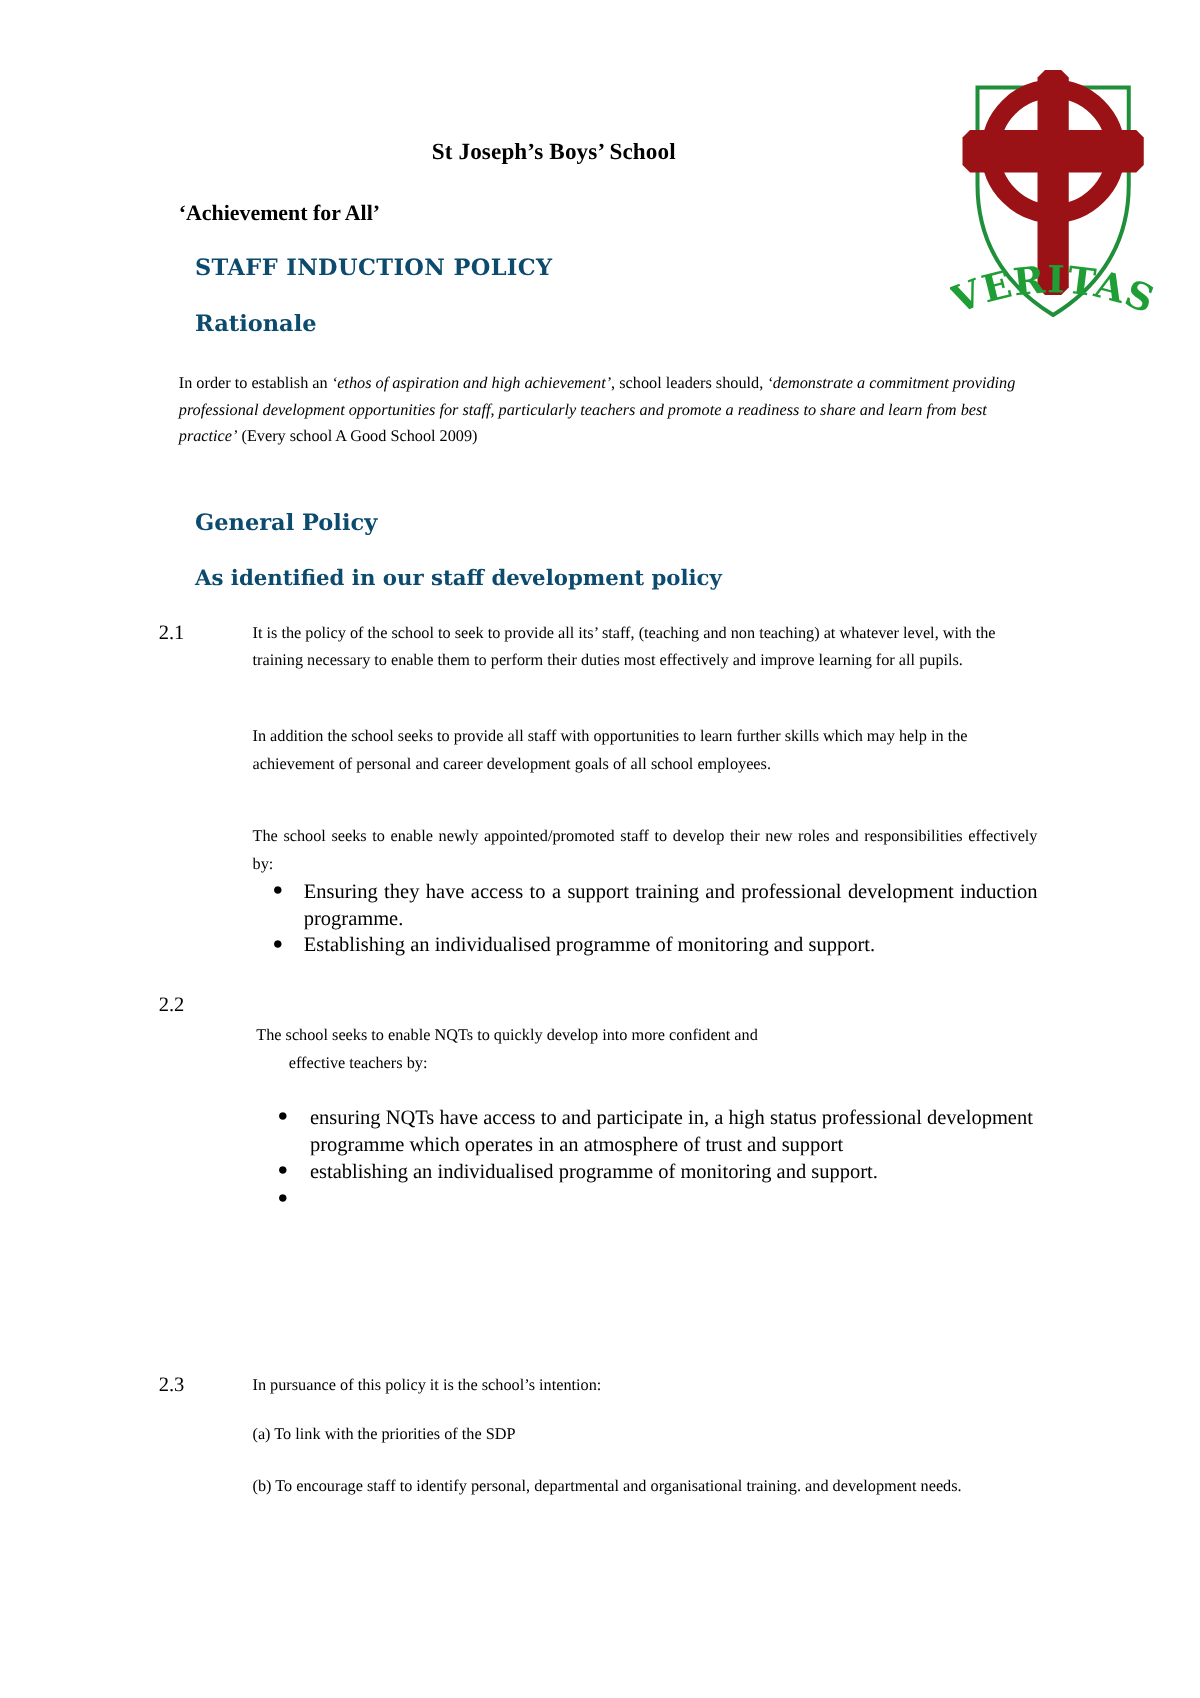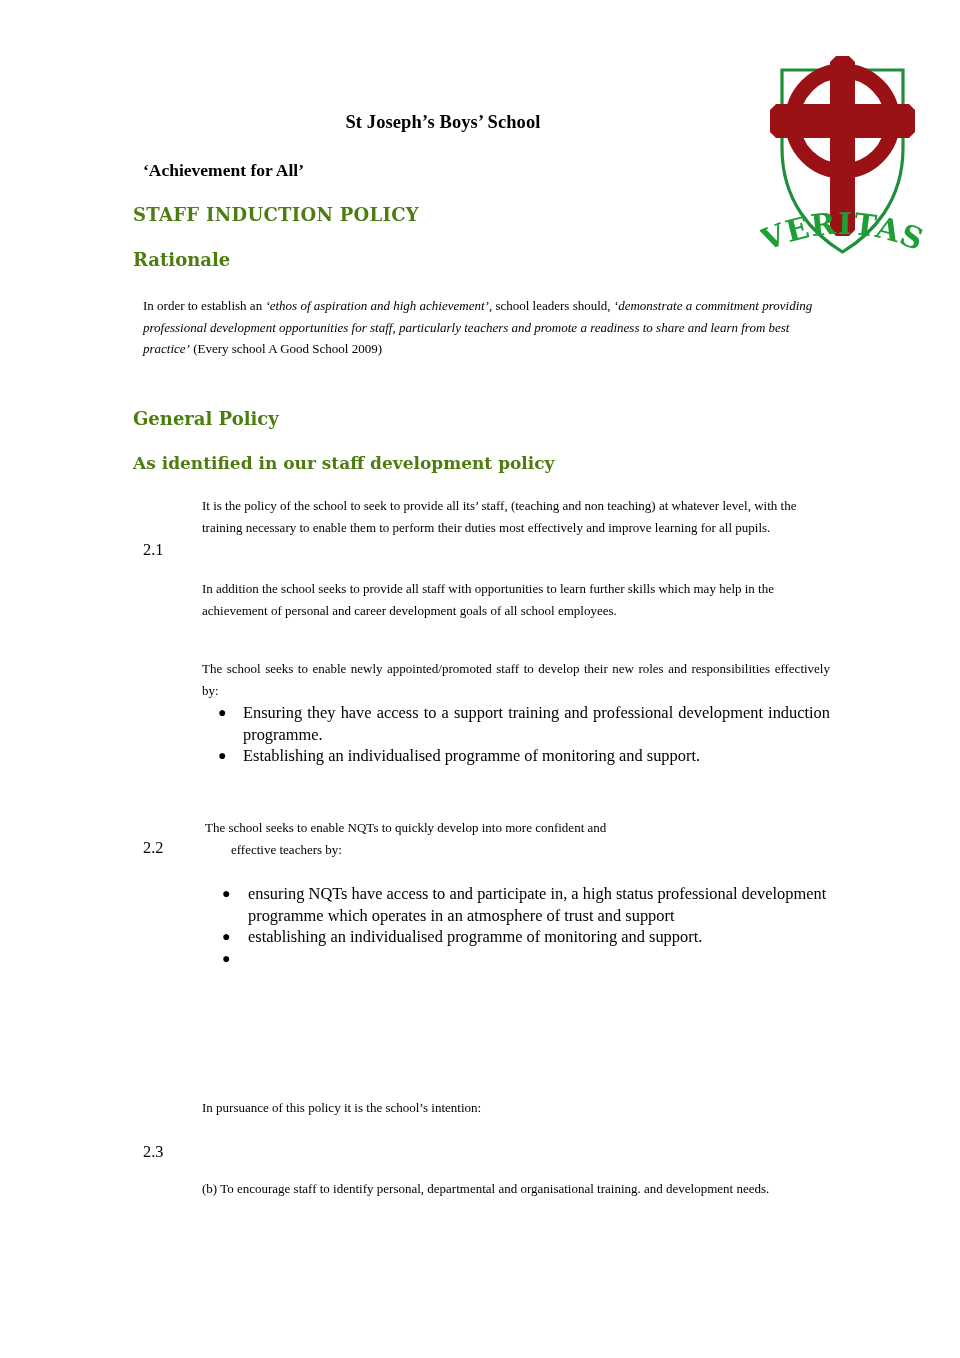--- a/index.html
+++ b/index.html
@@ -44,24 +44,24 @@
     left: 143px;
     top: 160px;
     font-size: 17.5px;
     font-weight: bold;
     text-align: right;
   }
 
   
   .slab {
     position: absolute;
-    left: 133px;
+    left: 156px;
     font-family: "DejaVu Serif", "Liberation Serif", serif;
     font-weight: bold;
-    color: #4d7c0f;
+    color: #0c4a6e;
   }
   .h-policy {
     top: 204px;
     font-size: 18px;
     letter-spacing: 0.3px;
   }
   .h-rationale {
     top: 249px;
     font-size: 18px;
   }
@@ -84,24 +84,23 @@
     left: 143px;
     top: 295px;
     width: 688px;
   }
   .rationale-para i {
     font-style: italic;
   }
 
   .num {
     position: absolute;
-    left: 143px;
+    left: 127px;
     font-size: 16.4px;
     line-height: 21.5px;
-    margin-top: 44px;
   }
 
   .para-21 {
     left: 202px;
     top: 495px;
     width: 628px;
   }
   .para-addition {
     left: 202px;
     top: 578px;
@@ -262,16 +261,17 @@
     </li>
     <li class="justified">
       <span class="bullet">●</span>
     </li>
   </ul>
 
   <div class="num num-23">2.3</div>
 
   <div class="body-text para-23">In pursuance of this policy it is the school’s intention:</div>
 
+  <div class="body-text para-a">(a) To link with the priorities of the SDP</div>
 
   <div class="body-text para-b">(b) To encourage staff to identify personal, departmental and organisational training. and development needs.</div>
 
 </div>
 
 </body></html>

